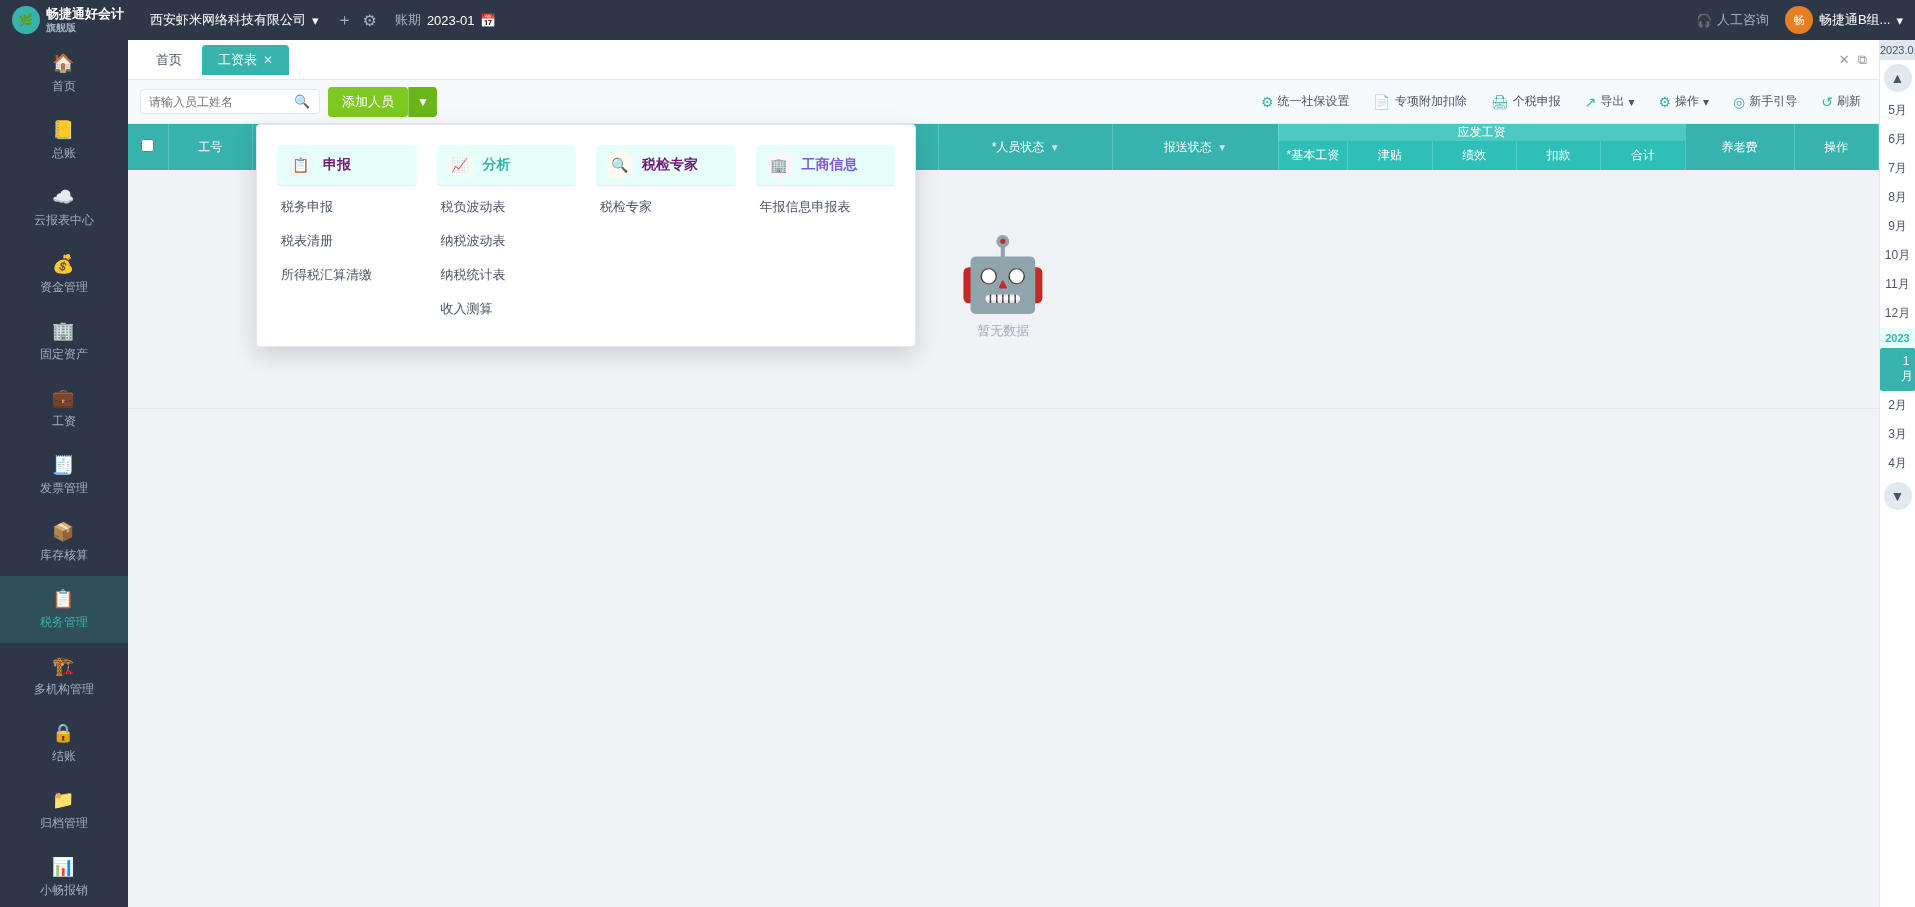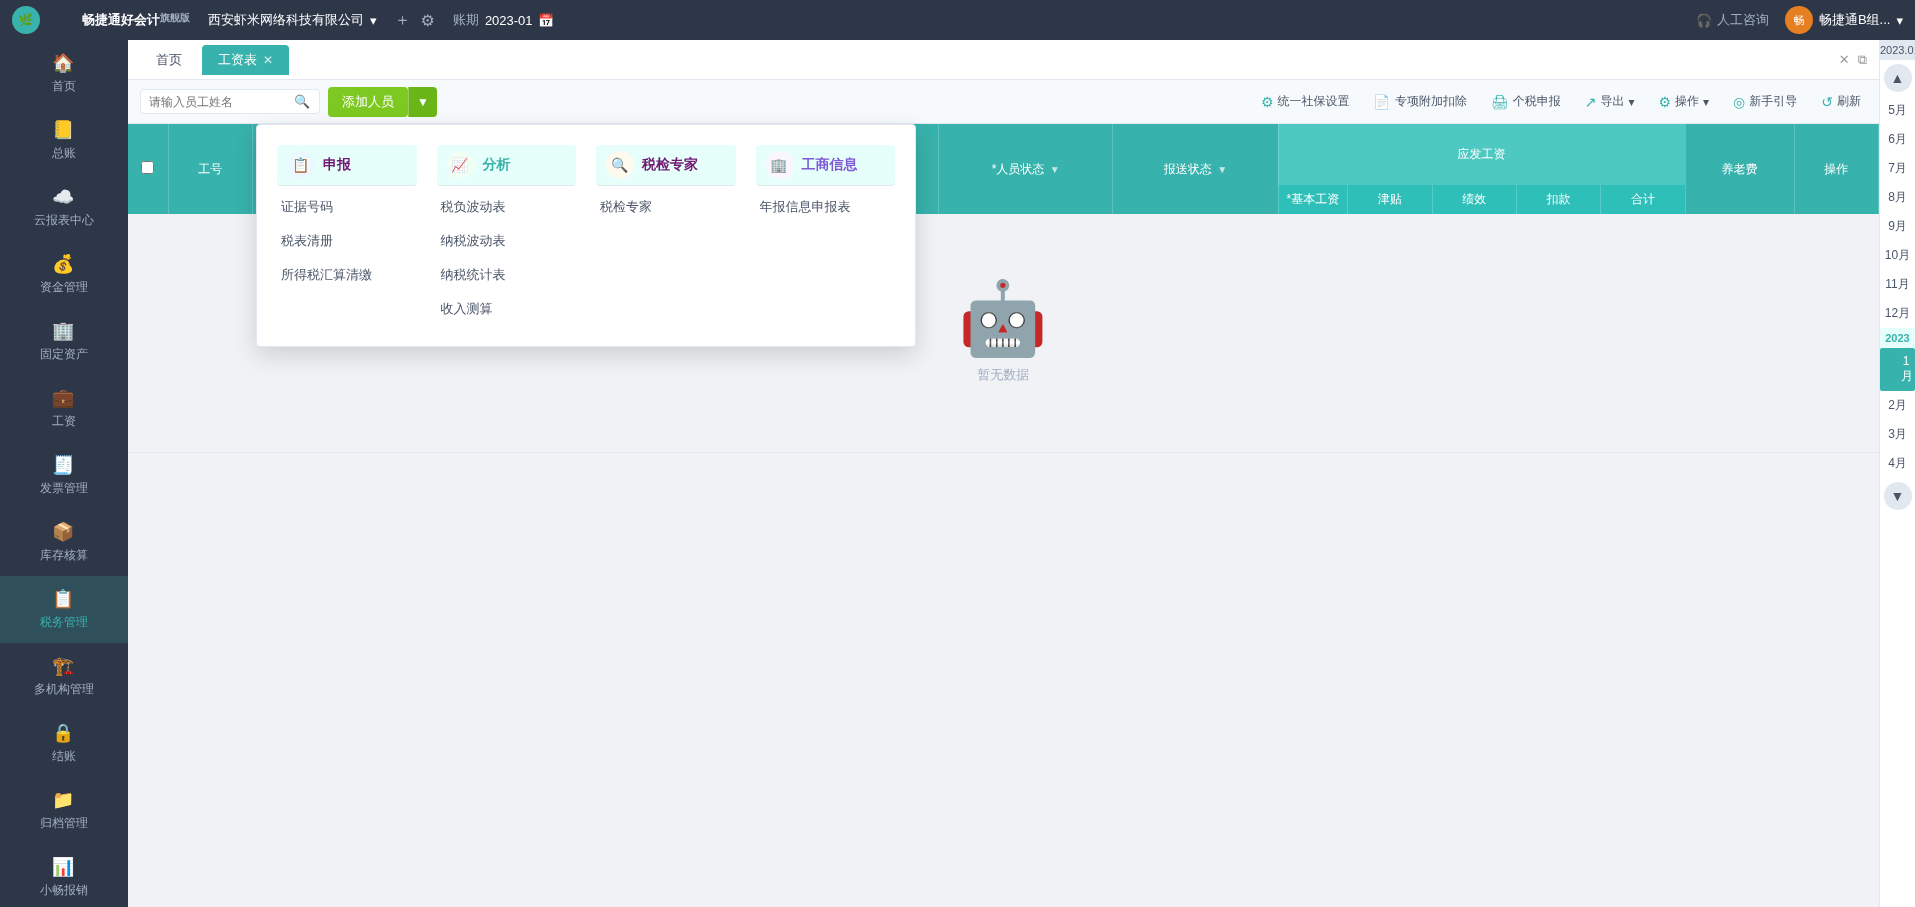--- a/index.html
+++ b/index.html
@@ -25,21 +25,21 @@
       font-weight: bold;
       min-width: 120px;
     }
     .logo-icon {
       width: 28px; height: 28px;
       background: #38b2ac;
       border-radius: 50%;
       display: flex; align-items: center; justify-content: center;
       color: white; font-size: 12px;
     }
-    .logo-text { display: flex; flex-direction: row; line-height: 1.2; margin-left: 36px; }
+    .logo-text { display: flex; flex-direction: column; line-height: 1.2; }
     .logo-title { font-size: 13px; color: #fff; }
     .logo-sub { font-size: 10px; color: #a0aec0; }
     .company-selector {
       display: flex; align-items: center; gap: 6px;
       color: #fff; font-size: 13px; cursor: pointer;
       padding: 4px 8px;
       border-radius: 4px;
     }
     .period-info {
       display: flex; align-items: center; gap: 6px;
@@ -197,21 +197,21 @@
     .data-table {
       width: 100%;
       min-width: 1400px;
       border-collapse: collapse;
     }
     .data-table thead tr {
       background: #38b2ac;
       color: #fff;
     }
     .data-table thead th {
-      padding: 22px 8px;
+      padding: 0 8px;
       font-weight: normal;
       font-size: 12px;
       text-align: center;
       border-right: 1px solid rgba(255,255,255,0.2);
       white-space: nowrap;
     }
     .data-table thead th:first-child { width: 40px; }
     .data-table thead .sub-header {
       background: #2ebfb8;
     }
@@ -554,21 +554,21 @@
       </table>
     </div>
 
     <div class="dropdown-menu">
 
       <div class="menu-category">
         <div class="menu-category-header header-cat-bg">
           <div class="menu-cat-icon blue">📋</div>
           <span class="menu-cat-title blue">申报</span>
         </div>
-        <div class="menu-item">证据号码</div>
+        <div class="menu-item">税务申报</div>
         <div class="menu-item">税表清册</div>
         <div class="menu-item">所得税汇算清缴</div>
       </div>
 
       <div class="menu-category">
         <div class="menu-category-header header-cat-bg">
           <div class="menu-cat-icon green">📈</div>
           <span class="menu-cat-title teal">分析</span>
         </div>
         <div class="menu-item">税负波动表</div>

